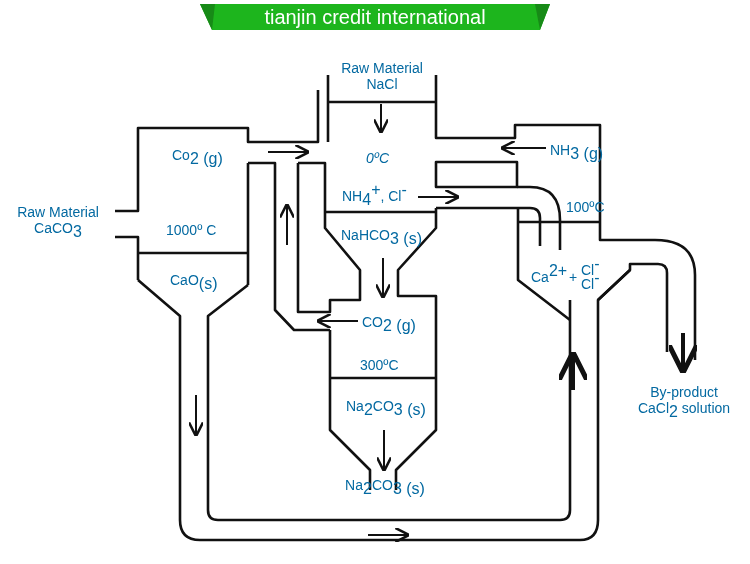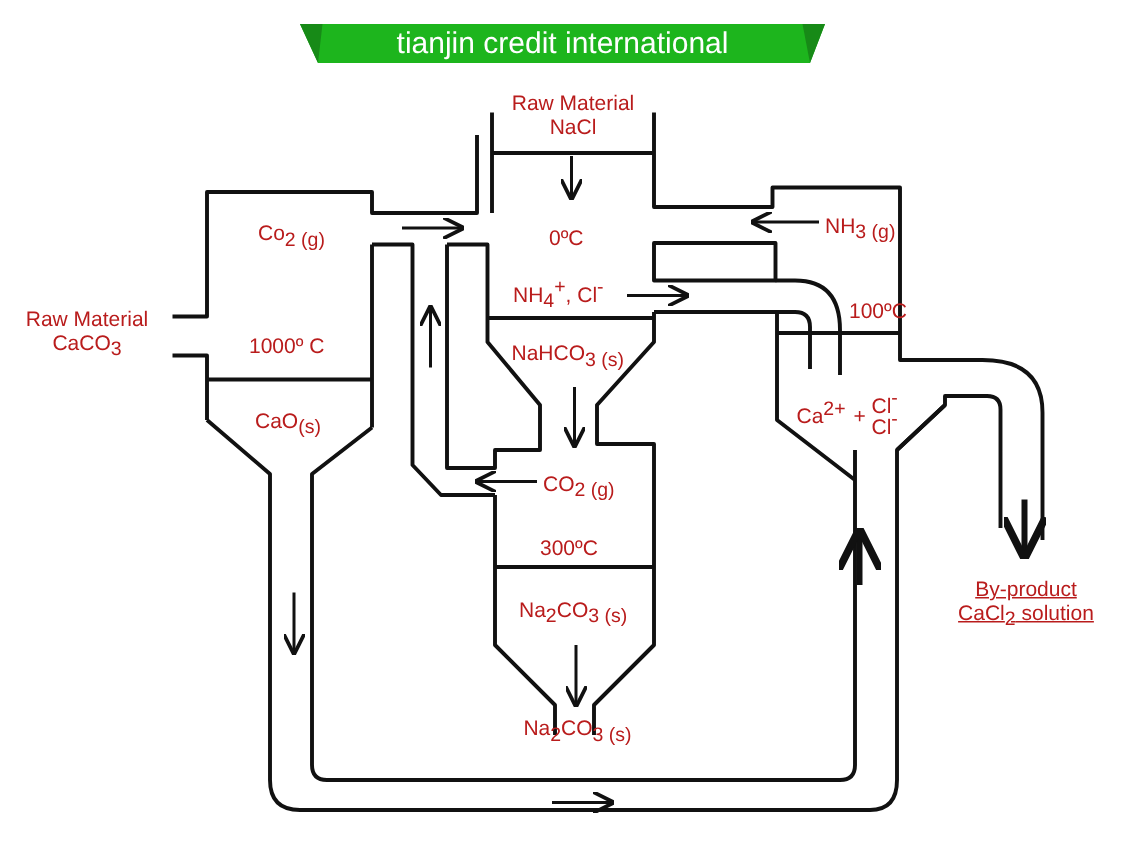--- a/index.html
+++ b/index.html
@@ -1,24 +1,24 @@
 <!DOCTYPE html>
 <html><head>
   <meta charset="utf-8">
   <style>
     html, body { margin: 0; padding: 0; background: #ffffff; }
     body { width: 750px; height: 564px; position: relative; overflow: hidden;
            font-family: "Liberation Sans", sans-serif; }
-    #banner { position: absolute; left: 0; top: 16px; width: 630px; height: 28px; padding-left: 28px; }
+    #banner { position: absolute; left: 0; top: 4px; width: 630px; height: 28px; padding-left: 28px; }
     #banner svg { position: absolute; left: 0; top: 0; }
     #banner-text { position: absolute; left: 0; width: 750px; top: 1px; text-align: center;
                    color: #ffffff; font-size: 20px; line-height: 24px; }
     #diagram { position: absolute; left: 0; top: 0; }
-    .lbl { position: absolute; color: #b91c1c; font-size: 14px; line-height: 16px; white-space: nowrap; }
-    .lbl sub, .lbl sup { font-size: 13px; line-height: 0; }
+    .lbl { position: absolute; color: #0369a1; font-size: 14px; line-height: 16px; white-space: nowrap; }
+    .lbl sub, .lbl sup { font-size: 16px; line-height: 0; }
     .c { text-align: center; }
   </style>
 </head>
 <body>
 
 <div id="banner">
   <svg width="750" height="28">
     <polygon points="200,0 550,0 540,26 212,26" fill="#1db51d"></polygon>
     <polygon points="200,0 215,0 212,26" fill="#178a17"></polygon>
     <polygon points="535,0 550,0 540,26" fill="#178a17"></polygon>
@@ -81,21 +81,21 @@
   </g>
 </svg>
 
 <div class="lbl c" style="left:322px;top:60px;width:120px;">
   <div>Raw Material</div>
   <div>NaCl</div>
 </div>
 
 <div class="lbl" style="left:172px;top:147px;"><span>Co</span><sub>2 (g)</sub></div>
 
-<div class="lbl" style="left:366px;top:150px;">0ºC</div>
+<div class="lbl" style="left:366px;top:150px;font-style:italic;">0ºC</div>
 
 <div class="lbl" style="left:550px;top:142px;"><span>NH</span><sub>3 (g)</sub></div>
 
 <div class="lbl" style="left:342px;top:188px;"><span>NH</span><sub>4</sub><sup>+</sup><span>, Cl</span><sup>-</sup></div>
 
 <div class="lbl c" style="left:4px;top:204px;width:108px;">
   <div>Raw Material</div>
   <div><span>CaCO</span><sub>3</sub></div>
 </div>
 
@@ -111,21 +111,21 @@
   <span style="position:absolute;left:0;top:7px;"><span>Ca</span><sup>2+</sup></span>
   <span style="position:absolute;left:38px;top:7px;">+</span>
   <span style="position:absolute;left:50px;top:0;"><span>Cl</span><sup>-</sup></span>
   <span style="position:absolute;left:50px;top:14px;"><span>Cl</span><sup>-</sup></span>
 </div>
 
 <div class="lbl" style="left:362px;top:314px;"><span>CO</span><sub>2 (g)</sub></div>
 
 <div class="lbl" style="left:360px;top:357px;">300ºC</div>
 
-<div class="lbl c" style="left:625px;top:384px;width:118px;text-decoration:underline;">
+<div class="lbl c" style="left:625px;top:384px;width:118px;">
   <div>By-product</div>
   <div><span>CaCl</span><sub>2</sub><span> solution</span></div>
 </div>
 
 <div class="lbl" style="left:346px;top:398px;"><span>Na</span><sub>2</sub><span>CO</span><sub>3 (s)</sub></div>
 
 <div class="lbl c" style="left:330px;top:477px;width:110px;">
   <div><span>Na</span><sub>2</sub><span>CO</span><sub>3 (s)</sub></div>
 </div>
 

